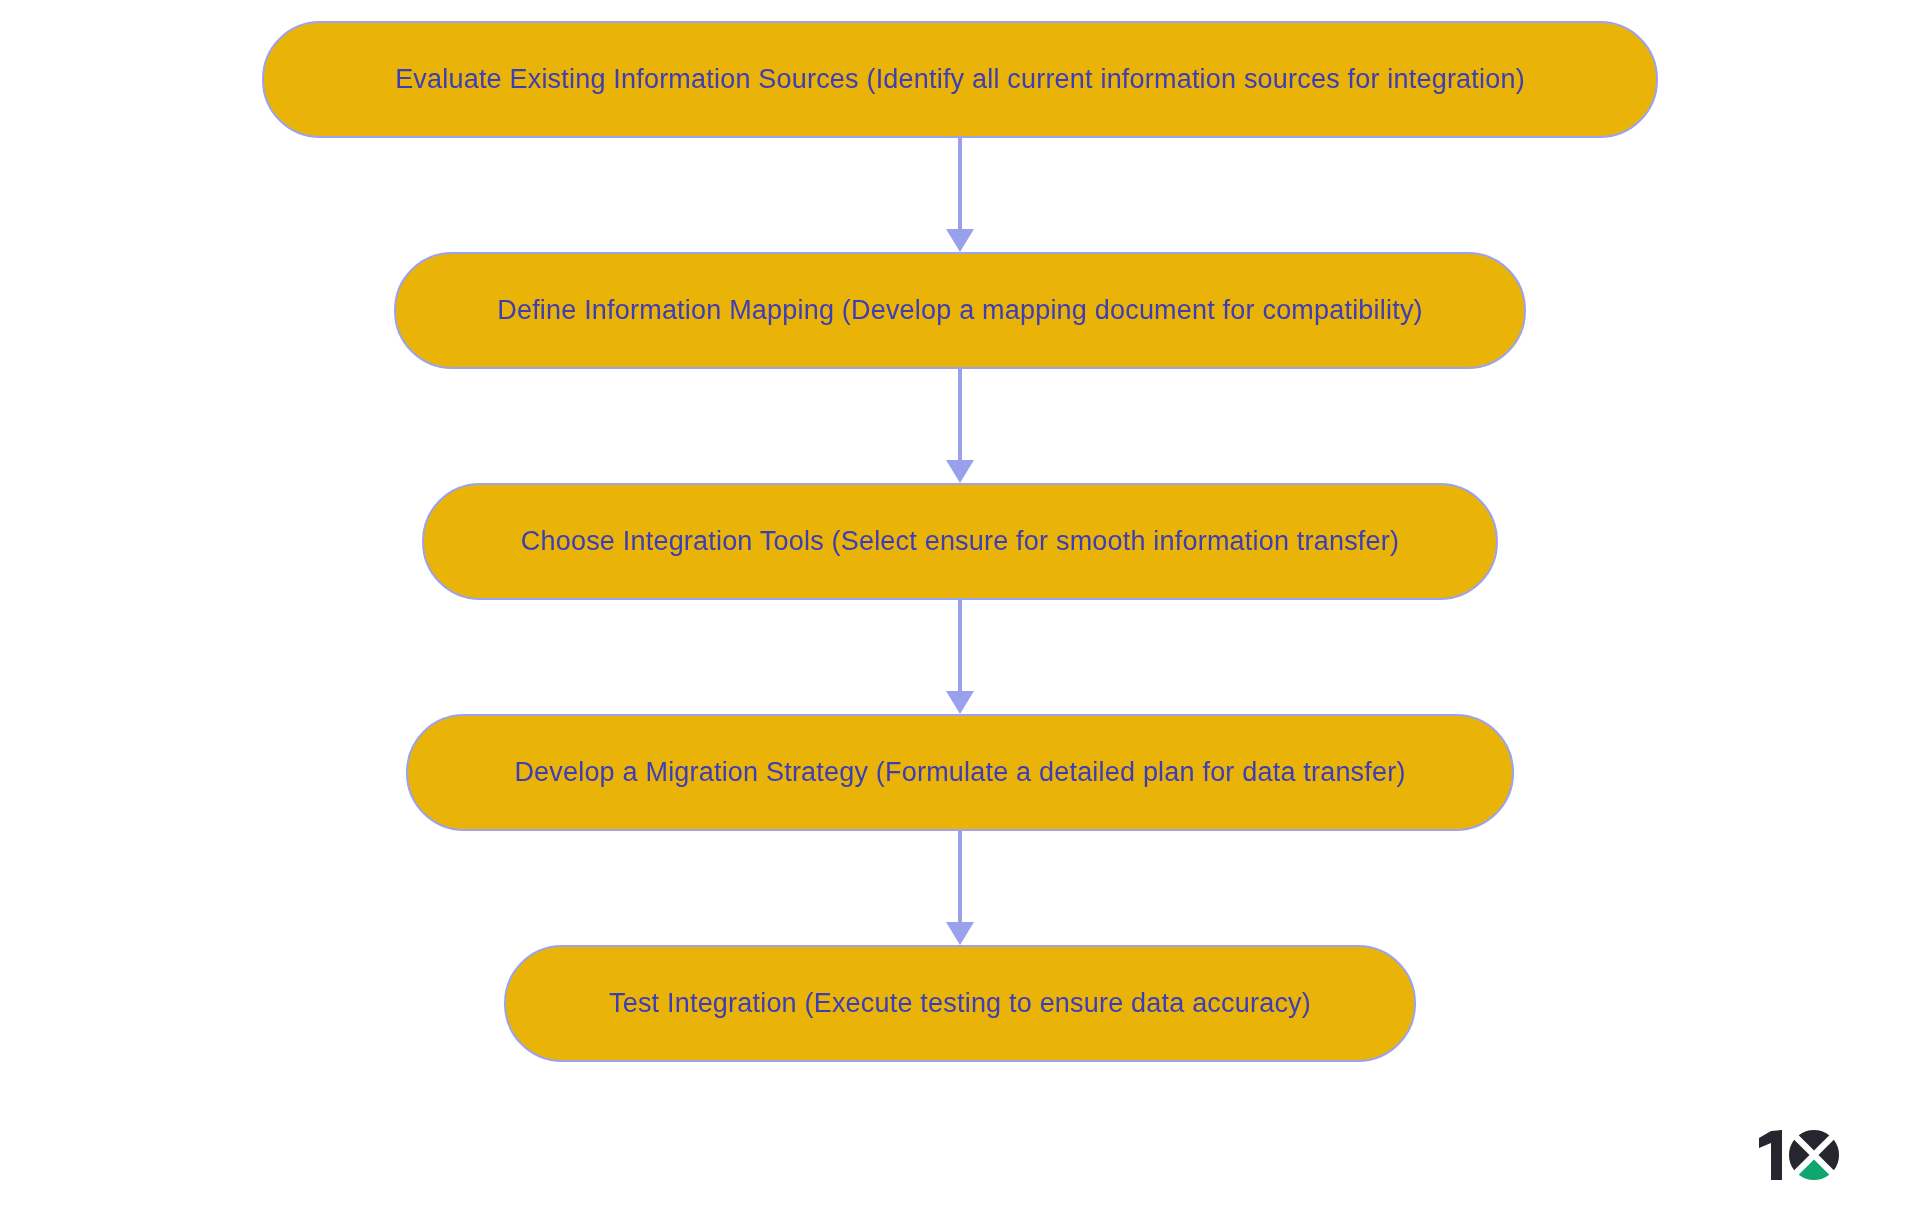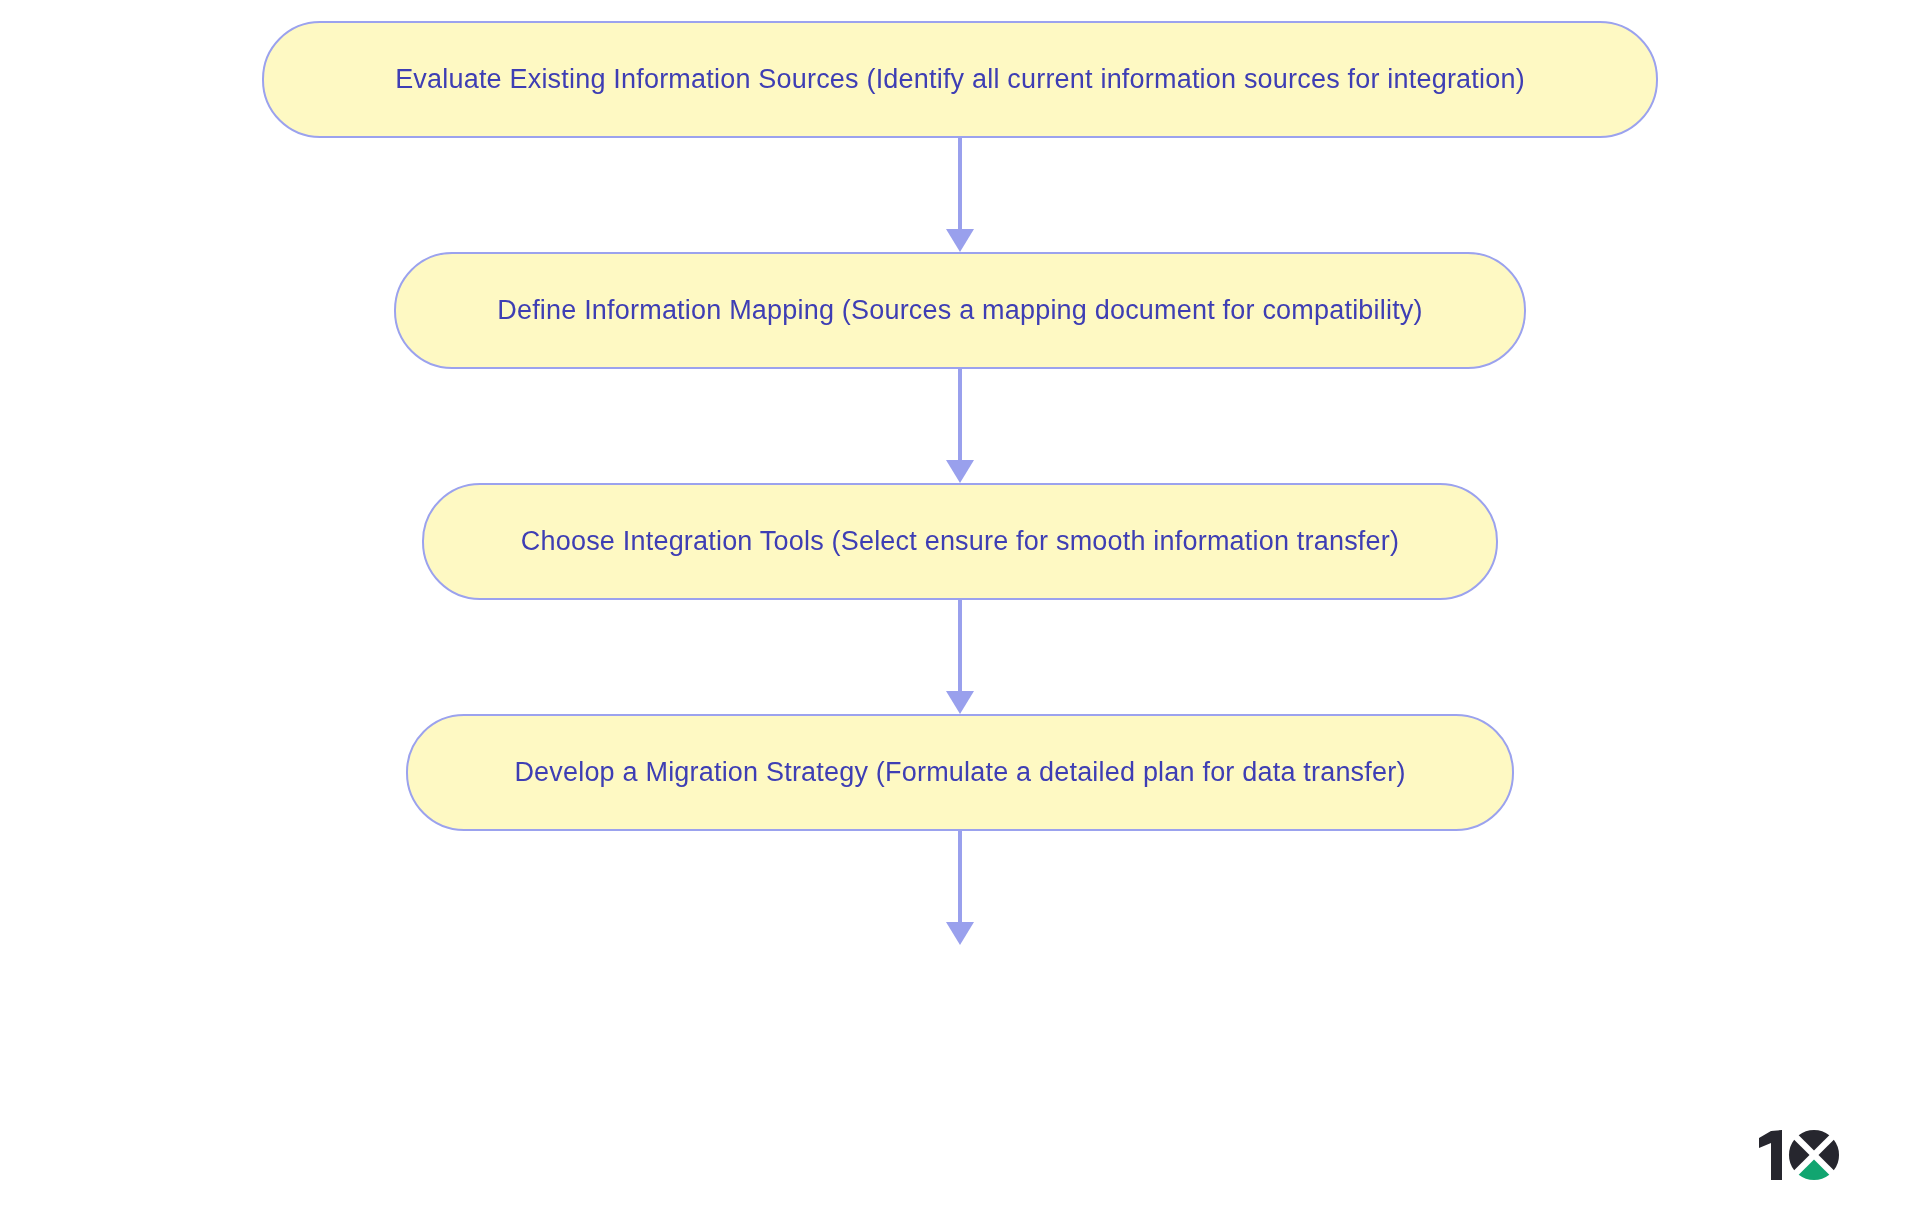--- a/index.html
+++ b/index.html
@@ -7,21 +7,21 @@
     position: relative;
     width: 1920px;
     height: 1215px;
     background: #ffffff;
     font-family: "Liberation Sans", "DejaVu Sans", sans-serif;
     overflow: hidden;
   }
   .node {
     position: absolute;
     box-sizing: border-box;
-    background: #fef9c3;
+    background: #eab308;
     border: 2px solid #9ba2ee;
     border-radius: 58px;
     height: 117px;
     display: flex;
     align-items: center;
     justify-content: center;
     text-align: center;
     color: #3e3eb4;
     font-size: 27px;
     letter-spacing: 0.2px;
@@ -63,21 +63,21 @@
   <div class="node" style="left:262px; top:21px;  width:1396px;">
     <span>Evaluate Existing Information Sources (Identify all current information sources for integration)</span>
   </div>
 
   <div class="arrow" style="left:945px; top:138px; height:114px;">
     <div class="shaft"></div>
     <div class="head"></div>
   </div>
 
   <div class="node" style="left:394px; top:252px; width:1132px;">
-    <span>Define Information Mapping (Sources a mapping document for compatibility)</span>
+    <span>Define Information Mapping (Develop a mapping document for compatibility)</span>
   </div>
 
   <div class="arrow" style="left:945px; top:369px; height:114px;">
     <div class="shaft"></div>
     <div class="head"></div>
   </div>
 
   <div class="node" style="left:422px; top:483px; width:1076px;">
     <span>Choose Integration Tools (Select ensure for smooth information transfer)</span>
   </div>
@@ -89,20 +89,23 @@
 
   <div class="node" style="left:406px; top:714px; width:1108px;text-align:right;">
     <span>Develop a Migration Strategy (Formulate a detailed plan for data transfer)</span>
   </div>
 
   <div class="arrow" style="left:945px; top:831px; height:114px;">
     <div class="shaft"></div>
     <div class="head"></div>
   </div>
 
+  <div class="node" style="left:504px; top:945px; width:912px;">
+    <span>Test Integration (Execute testing to ensure data accuracy)</span>
+  </div>
 
   <div class="logo">
     <svg width="92" height="58" viewBox="0 0 92 58">
 
       <polygon points="30,4 30,54 19,54 19,17 7,22 7,12 19,5" fill="#26262e"></polygon>
 
       <g>
 
         <path d="M 62 24.5 L 46.7 9.2 A 25 25 0 0 1 77.3 9.2 Z" fill="#26262e"></path>
 

